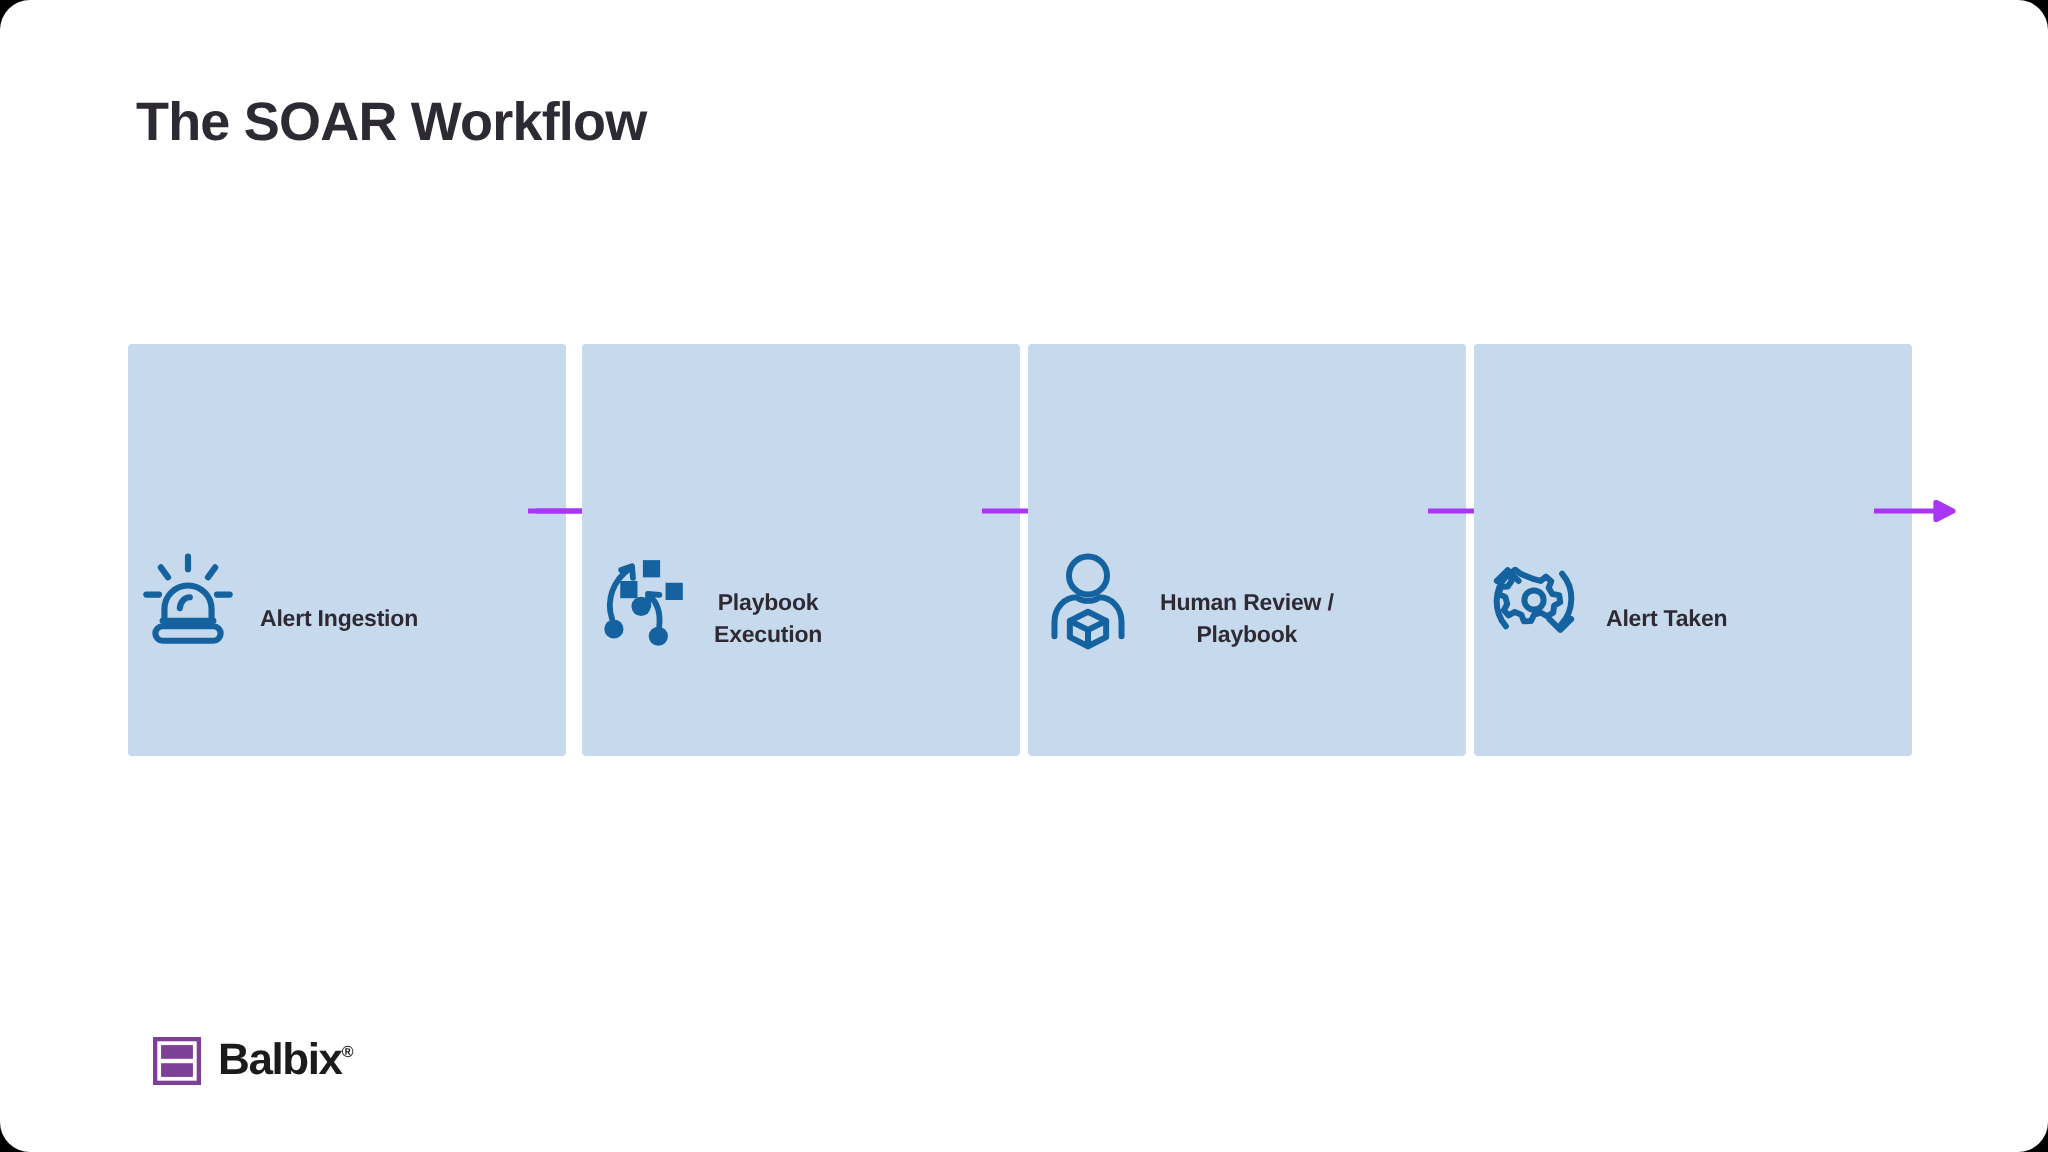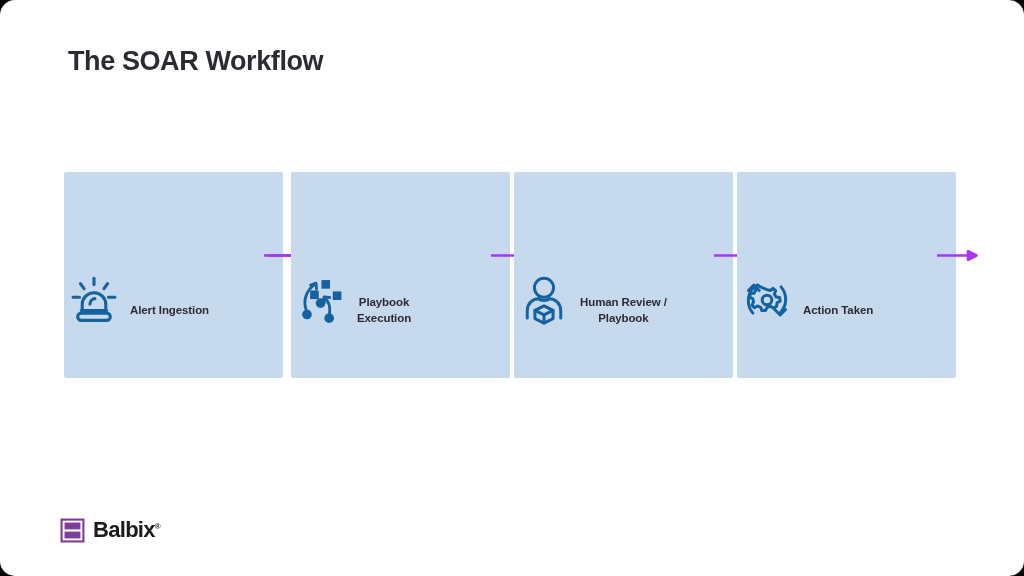--- a/index.html
+++ b/index.html
@@ -95,21 +95,21 @@
     left: -19px;
     width: 42px;
     height: 11px;
     pointer-events: none;
   }
   .connector svg { display: block; width: 42px; height: 11px; }
 
   
   #logo {
     position: absolute;
-    left: 60px;
+    left: 76px;
     top: 517px;
     display: flex;
     align-items: center;
     gap: 8px;
   }
 
   #logo-mark {
     width: 25px;
     height: 25px;
     flex: 0 0 25px;
@@ -232,21 +232,21 @@
 
           <path d="M17 18.5 A21 21 0 0 0 16.5 46.5"></path>
           <path d="M11.5 21.5 L17.5 15.5 L23.5 21.5"></path>
           <path d="M47 45.5 A21 21 0 0 0 47.5 17.5"></path>
           <path d="M52.5 42.5 L46.5 48.5 L40.5 42.5"></path>
 
           <path d="M32 20.5 l3.7 1 2.9 -2.4 2.9 2.6 -1.4 3.6 2 3.4 3.8 .6 .6 3.9 -3.4 1.9 -.5 3.9 -3.4 2 -3.3 -2 -3.8 1.1 -1.8 3.5 -3.9 .1 -1.4 -3.6 -3.6 -1.5 -3.4 1.9 -2.6 -2.9 1.8 -3.4 -1 -3.8 -3.5 -1.7 .9 -3.8 3.9 -.3 2.2 -3.2 -1.2 -3.7 3.1 -2.4 3.1 2.3 Z"></path>
           <circle cx="32" cy="32" r="5.3"></circle>
         </svg>
       </div>
-      <div class="step-label">Action Taken</div>
+      <div class="step-label">Alert Taken</div>
     </div>
 
     <div class="step-gap">
       <div class="connector">
         <svg viewBox="0 0 42 11">
             <path d="M0 5.5 H33 M31 1.2 L39.5 5.5 L31 9.8 Z" stroke="#a935f5" stroke-width="2.6" fill="#a935f5" stroke-linejoin="round"></path>
           </svg>
       </div>
     </div>
 

